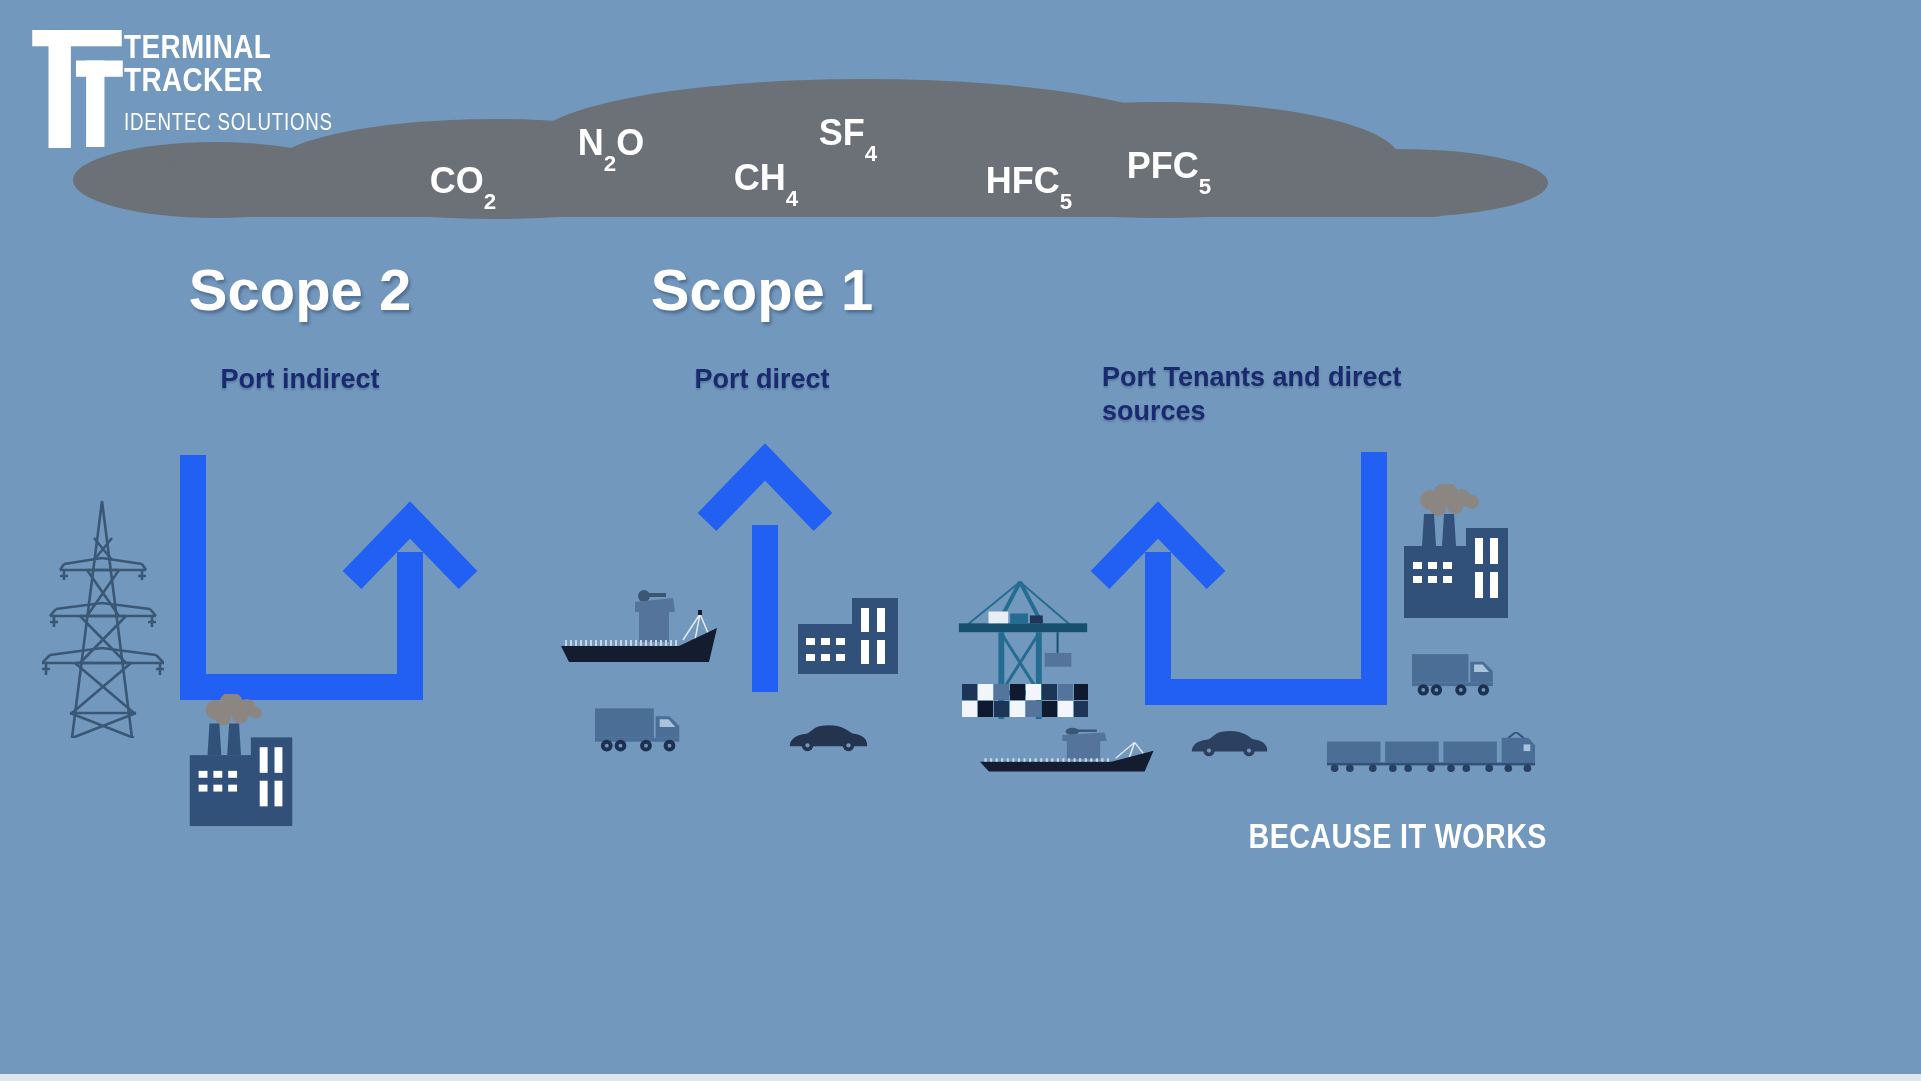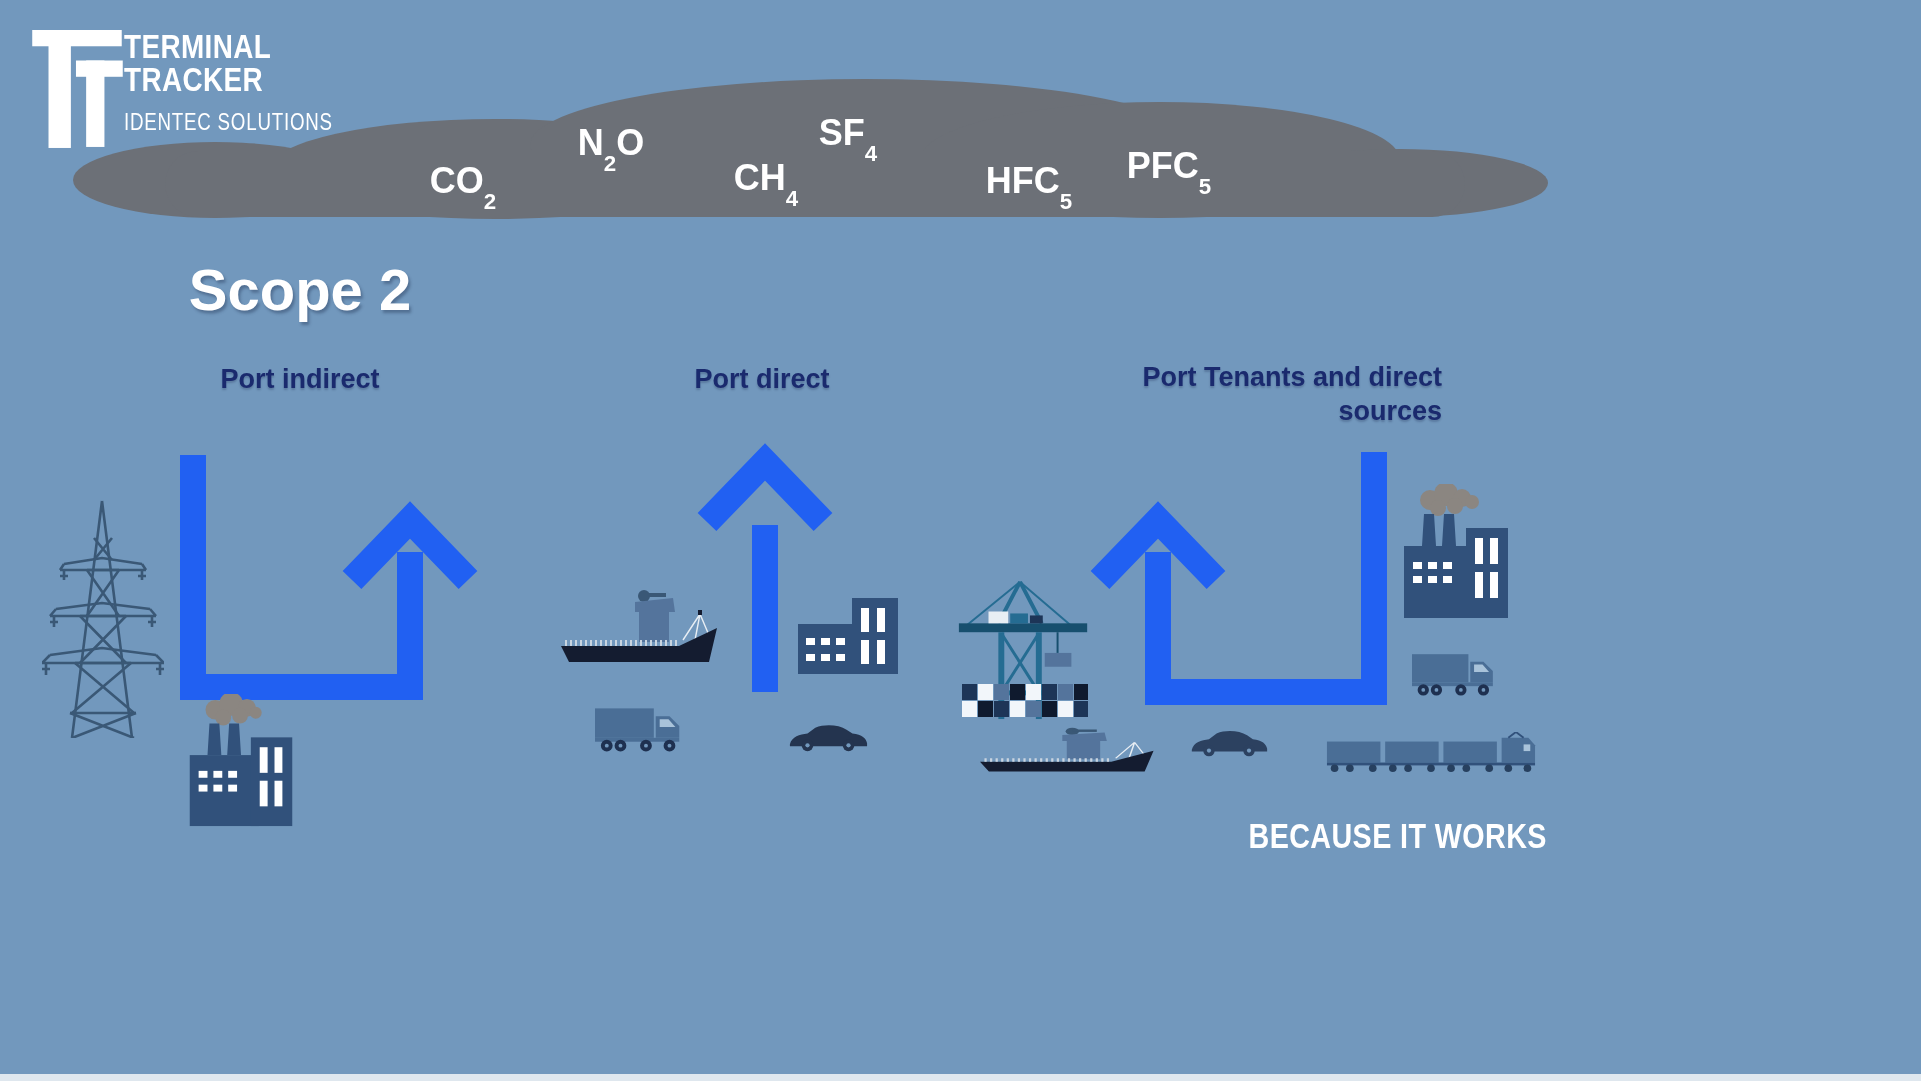--- a/index.html
+++ b/index.html
@@ -30,21 +30,21 @@
   }
   .gas sub{font-size:.62em;position:relative;top:.35em;line-height:0;}
   
   .scope-title{
     position:absolute;transform:translateX(-50%);
     color:#fff;font-weight:bold;font-size:58px;white-space:nowrap;
     text-shadow:2px 3px 3px rgba(43,62,95,.45);
   }
   .scope-sub{
     position:absolute;transform:translateX(-50%);
-    color:#1A2A6E;font-weight:bold;font-size:27px;text-align:right;
+    color:#1A2A6E;font-weight:bold;font-size:27px;text-align:left;
     line-height:34px;white-space:nowrap;
     text-shadow:0 2px 2px rgba(20,30,70,.25);
   }
   .scope-sub.wide{white-space:normal;width:340px;}
   
   .art{position:absolute;}
   .arrow path{stroke:#2160F2;stroke-width:26;fill:none;stroke-linejoin:miter;}
   
   .tagline{
     position:absolute;right:374px;top:816px;color:#fff;font-weight:bold;
@@ -86,20 +86,21 @@
   </svg>
 
   <div class="gas" style="left:463px;top:181px"><span>CO</span><sub>2</sub><span></span></div>
   <div class="gas" style="left:611px;top:143px"><span>N</span><sub>2</sub><span>O</span></div>
   <div class="gas" style="left:766px;top:178px"><span>CH</span><sub>4</sub><span></span></div>
   <div class="gas" style="left:848px;top:133px"><span>SF</span><sub>4</sub><span></span></div>
   <div class="gas" style="left:1029px;top:181px"><span>HFC</span><sub>5</sub><span></span></div>
   <div class="gas" style="left:1169px;top:166px"><span>PFC</span><sub>5</sub><span></span></div>
 
   <div class="scope-title" style="left:300px;top:256px">Scope 2</div>
+  <div class="scope-title" style="left:762px;top:256px">Scope 1</div>
 
   <div class="scope-sub" style="left:300px;top:362px">Port indirect</div>
   <div class="scope-sub" style="left:762px;top:362px">Port direct</div>
   <div class="scope-sub wide" style="left:1272px;top:360px">Port Tenants and direct sources</div>
 
   <svg class="art arrow" style="left:165px;top:440px" width="330" height="280" viewBox="0 0 330 280">
     <path d="M28,15 L28,247 L245,247 L245,112"></path>
     <path d="M187,140 L245,80 L303,140"></path>
   </svg>
   <svg class="art arrow" style="left:690px;top:440px" width="150" height="265" viewBox="0 0 150 265">

